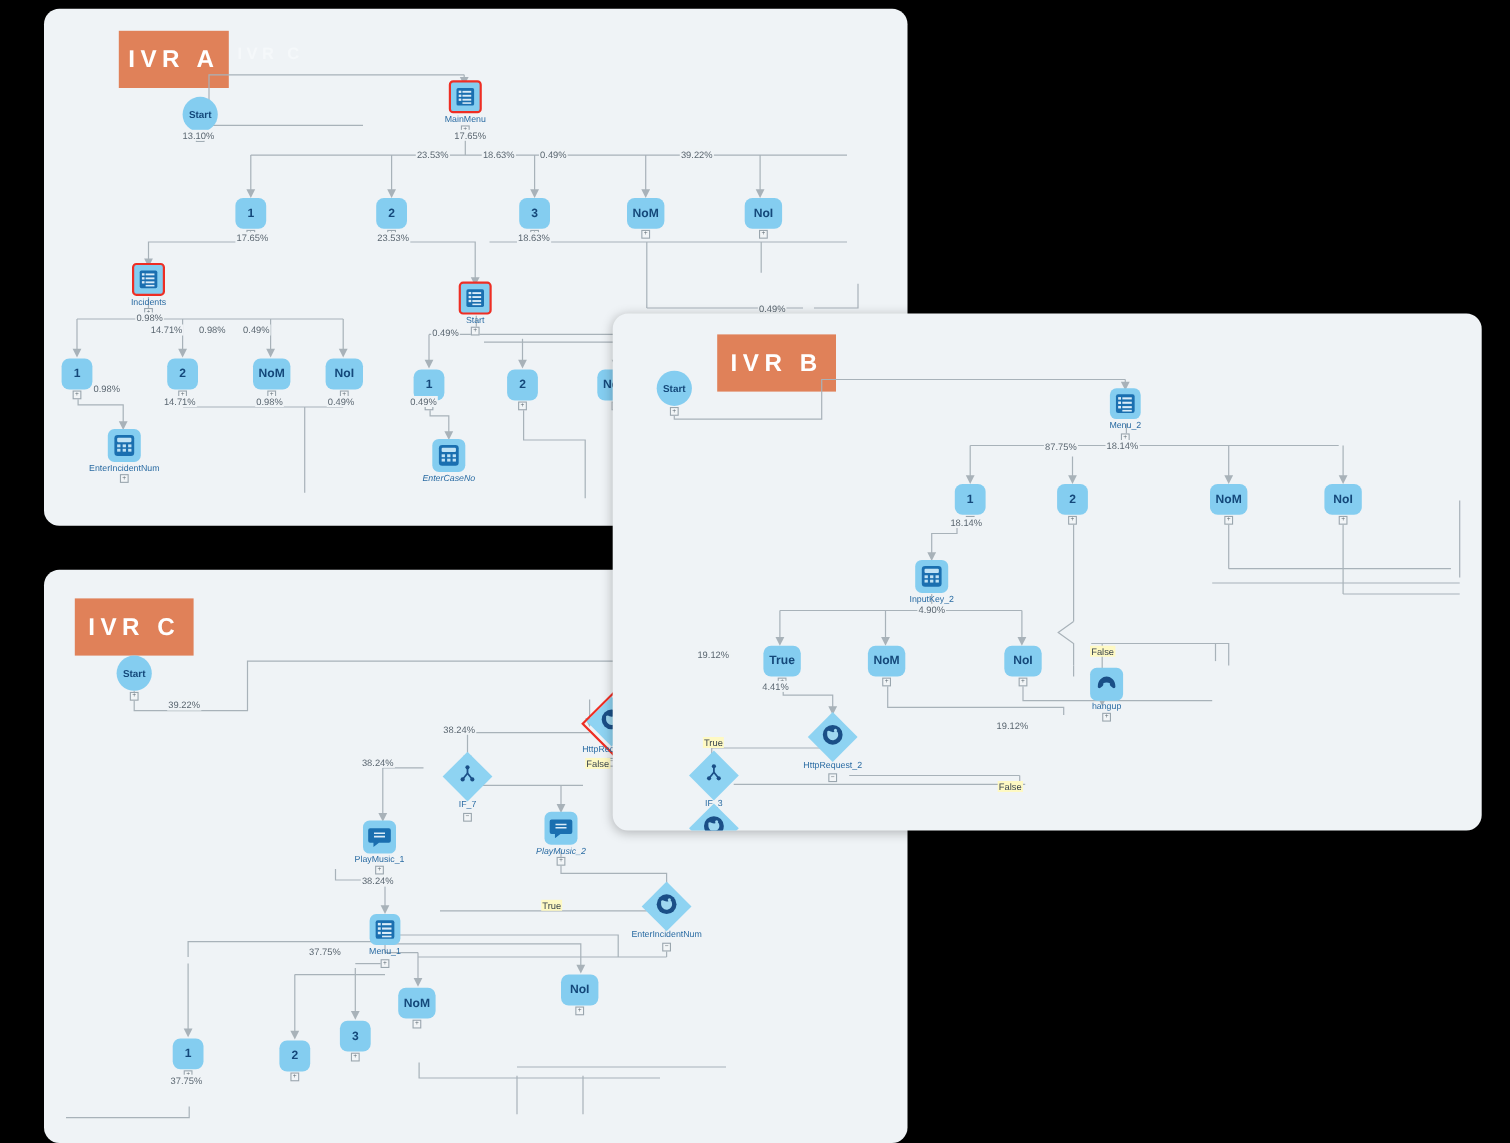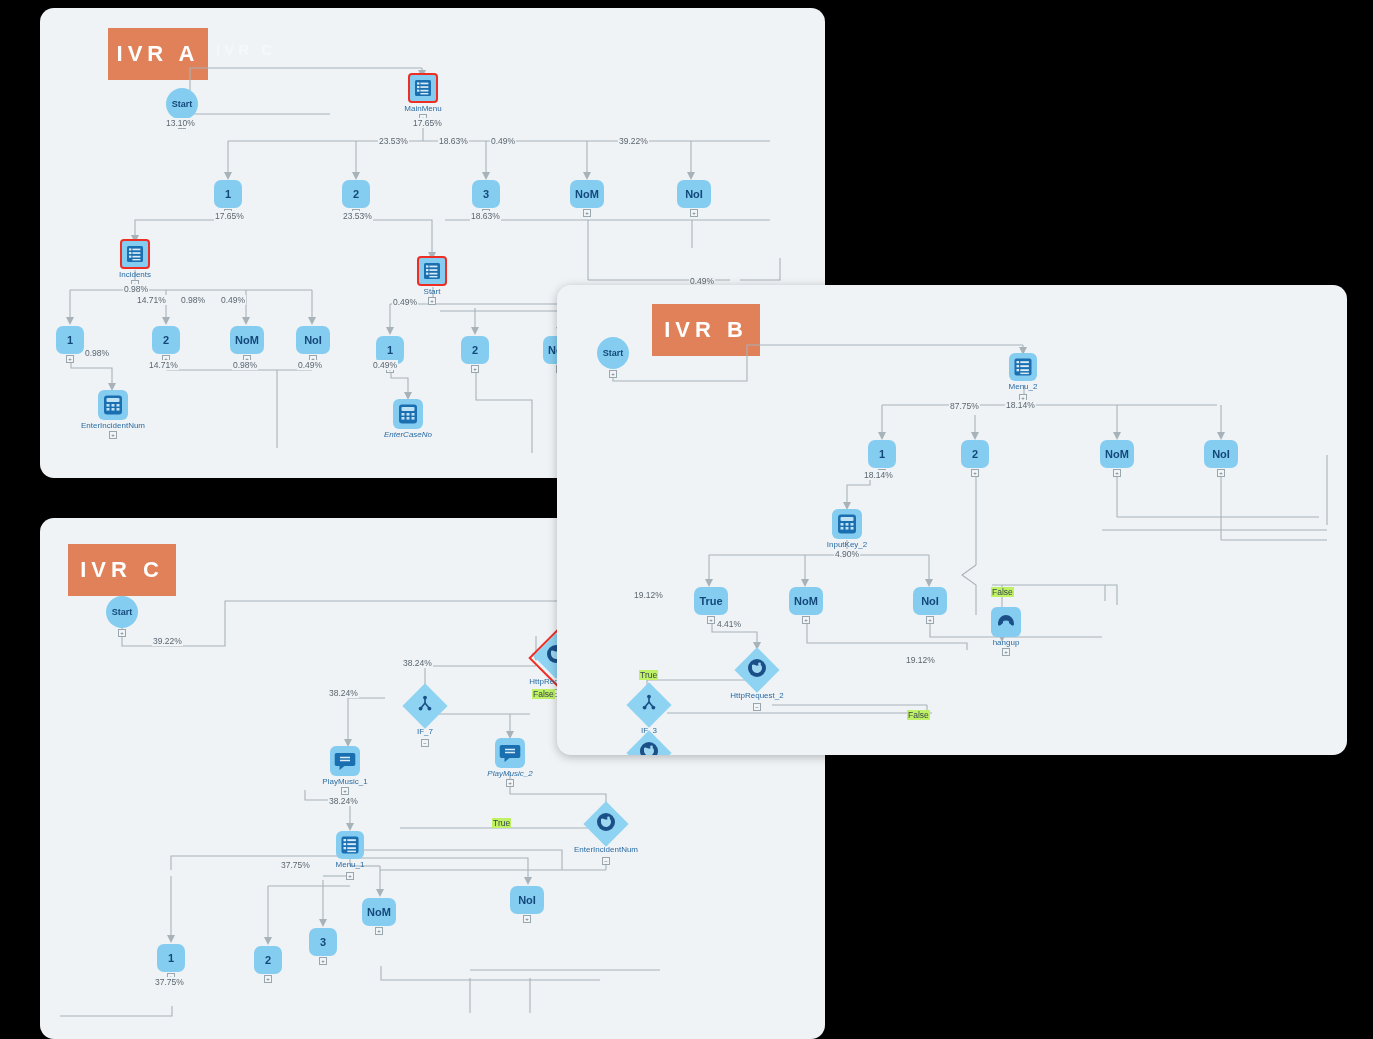--- a/index.html
+++ b/index.html
@@ -127,21 +127,21 @@
     font-size: 8.5px;
     white-space: nowrap;
     background: #eff3f6;
     padding: 0 1px;
   }
   .bool {
     position: absolute;
     color: #3a454e;
     font-size: 8.5px;
     white-space: nowrap;
-    background: #bef264;
+    background: #fef9c3;
     padding: 0 1px;
   }
 </style>
 </head>
 <body>
 
 <div id="stage">
 
   <div class="panel" id="panel-a">
     <div class="badge" style="left:68px; top:20px;">IVR A</div>
@@ -712,21 +712,21 @@
       </div>
       <div class="nlabel">InputKey_2</div>
       <div class="plusbox" style="top:41px;">+</div>
     </div>
     <div class="pct" style="left:277px; top:264px;">4.90%</div>
 
     <div class="node" style="left:137px; top:302px;">
       <div class="nd-key wide">True</div>
       <div class="plusbox" style="top:29px;">+</div>
     </div>
-    <div class="pct" style="left:135px; top:334px;margin-left:24px;">4.41%</div>
+    <div class="pct" style="left:135px; top:334px;">4.41%</div>
 
     <div class="node" style="left:232px; top:302px;">
       <div class="nd-key wide">NoM</div>
       <div class="plusbox" style="top:29px;">+</div>
     </div>
 
     <div class="node" style="left:356px; top:302px;">
       <div class="nd-key wide">NoI</div>
       <div class="plusbox" style="top:29px;">+</div>
     </div>

